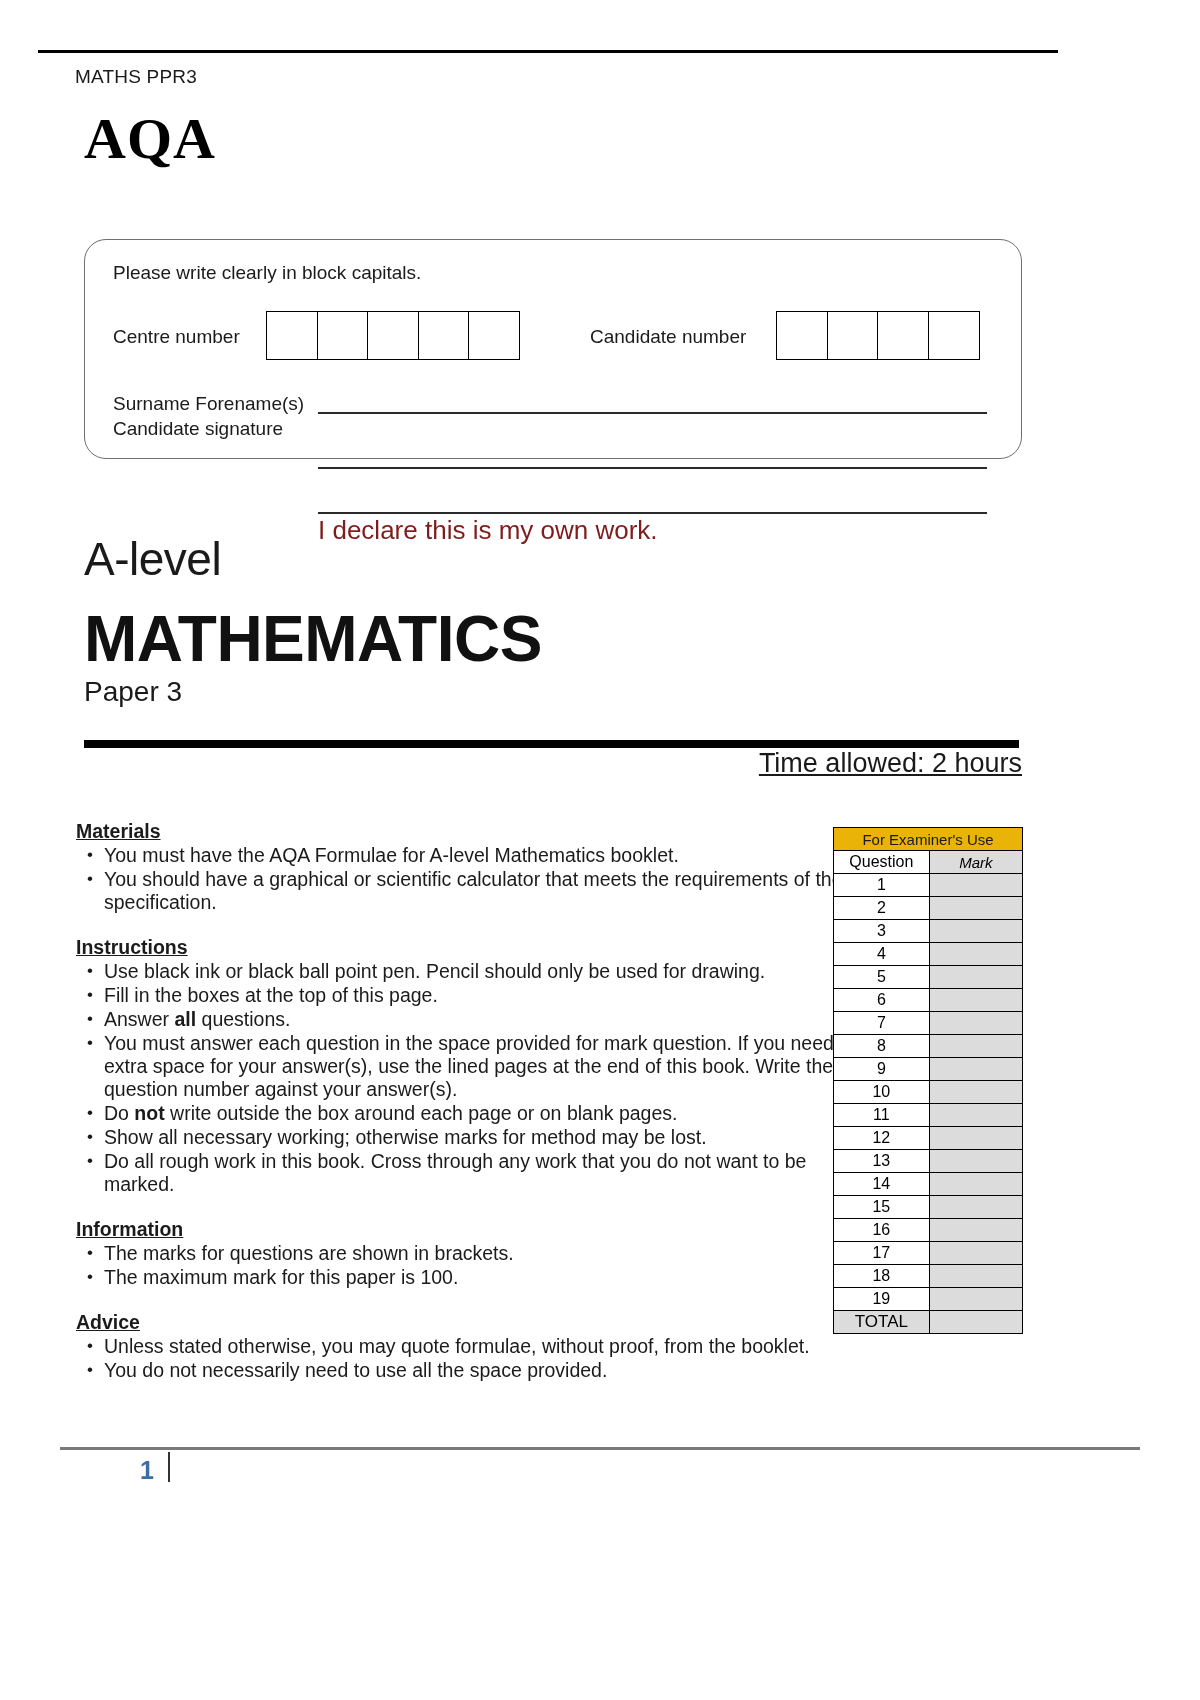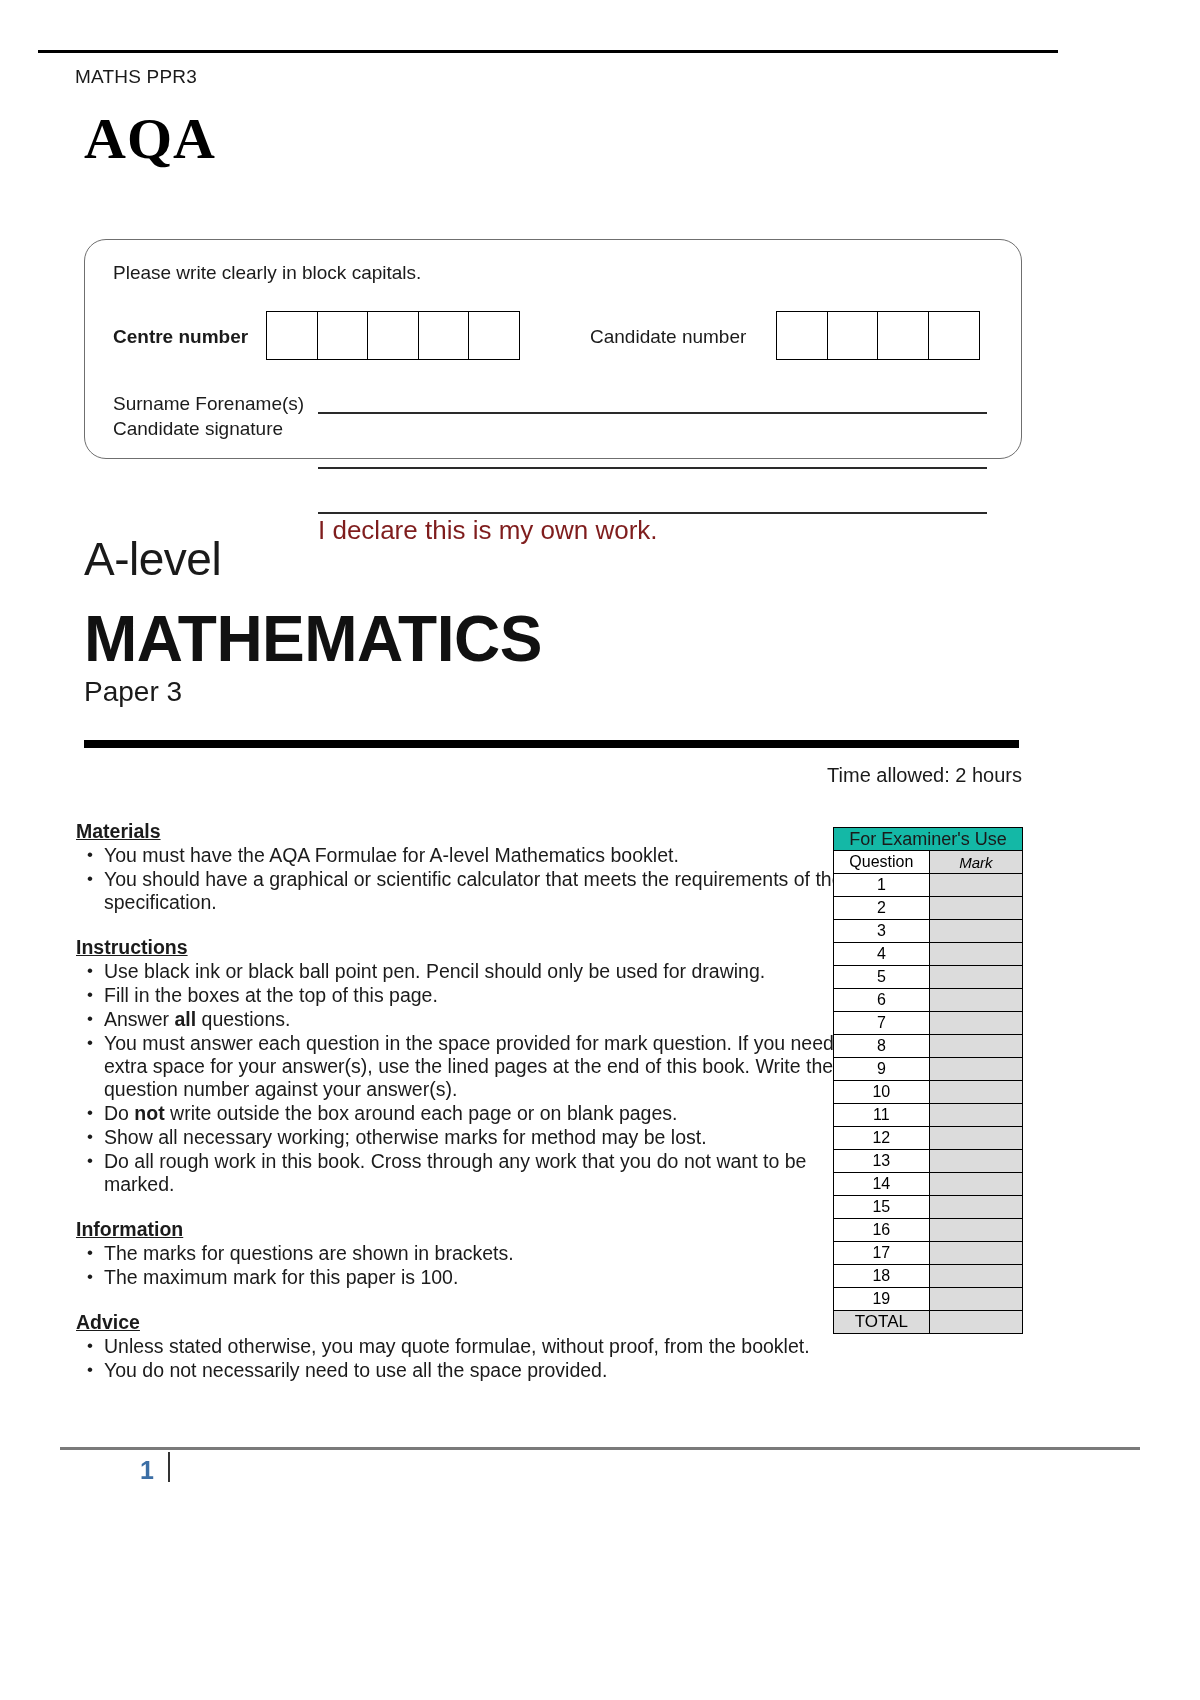--- a/index.html
+++ b/index.html
@@ -37,21 +37,21 @@
   .cand-box{
     position:absolute;left:84px;top:207px;width:938px;height:220px;
     border:1.5px solid #6f6f6f;
     border-radius:22px;
     box-sizing:border-box;
     margin-top:32px;
   }
   .cand-box .blockcaps{
     position:absolute;left:28px;top:22px;font-size:19px;color:#1b1b1b;
   }
-  .lbl-centre{position:absolute;left:28px;top:86px;font-size:19px;color:#1b1b1b;font-weight:bold;}
+  .lbl-centre{position:absolute;left:28px;top:86px;font-size:19px;color:#1b1b1b;}
   .lbl-candidate{position:absolute;left:505px;top:86px;font-size:19px;color:#1b1b1b;}
 
   .boxrow{position:absolute;display:flex;}
   .boxrow .cell{
     width:52px;height:49px;border:1.5px solid #000;
     margin-left:-1.5px;box-sizing:border-box;background:#fff;
   }
   .boxrow .cell:first-child{margin-left:0;}
   #centre-boxes{left:181px;top:71px;}
   #candidate-boxes{left:691px;top:71px;}
@@ -79,22 +79,22 @@
   .t-paper{
     position:absolute;left:84px;top:676px;
     font-size:28px;color:#1a1a1a;
   }
 
   .thick-rule{
     position:absolute;left:84px;top:740px;width:935px;height:8px;background:#000;
   }
 
   .time-allowed{
-    position:absolute;right:178px;top:764px;
-    font-size:20px;color:#1a1a1a;
+    position:absolute;right:178px;top:748px;
+    font-size:27px;color:#1a1a1a;text-decoration:underline;
   }
 
   
   .content-col{
     position:absolute;left:76px;top:820px;width:772px;
     font-size:19.5px;line-height:23px;color:#1b1b1b;
   }
   .sec-head{font-weight:bold;font-size:19.5px;margin:0 0 1px 0;text-decoration:underline;}
   .sec-gap{height:21px;}
   ul.bullets{list-style:none;margin:0;padding:0;}
@@ -113,21 +113,21 @@
   }
   .ex-table td,.ex-table th{
     border:1.4px solid #000;
     height:23px;
     text-align:center;
     font-weight:normal;
     padding:0;
     box-sizing:border-box;
   }
   .ex-title{
-    background:#14b8a6;font-size:18px;height:25px;color:#1a1a1a;margin-left:36px;
+    background:#eab308;font-size:15px;height:25px;color:#1a1a1a;margin-left:36px;
   }
   .ex-colhead{background:#fff;height:28px;font-size:15px;}
   .ex-colhead.mark{background:#dcdcdc;}
   .q-cell{width:96px;background:#fff;font-size:16px;}
   .m-cell{width:94px;background:#dcdcdc;font-style:italic;}
   .total-cell{font-weight:bold;font-size:17px;background:#dcdcdc;height:28px;}
   .total-mark{background:#dcdcdc;height:28px;}
 
   
   .footer-rule{

